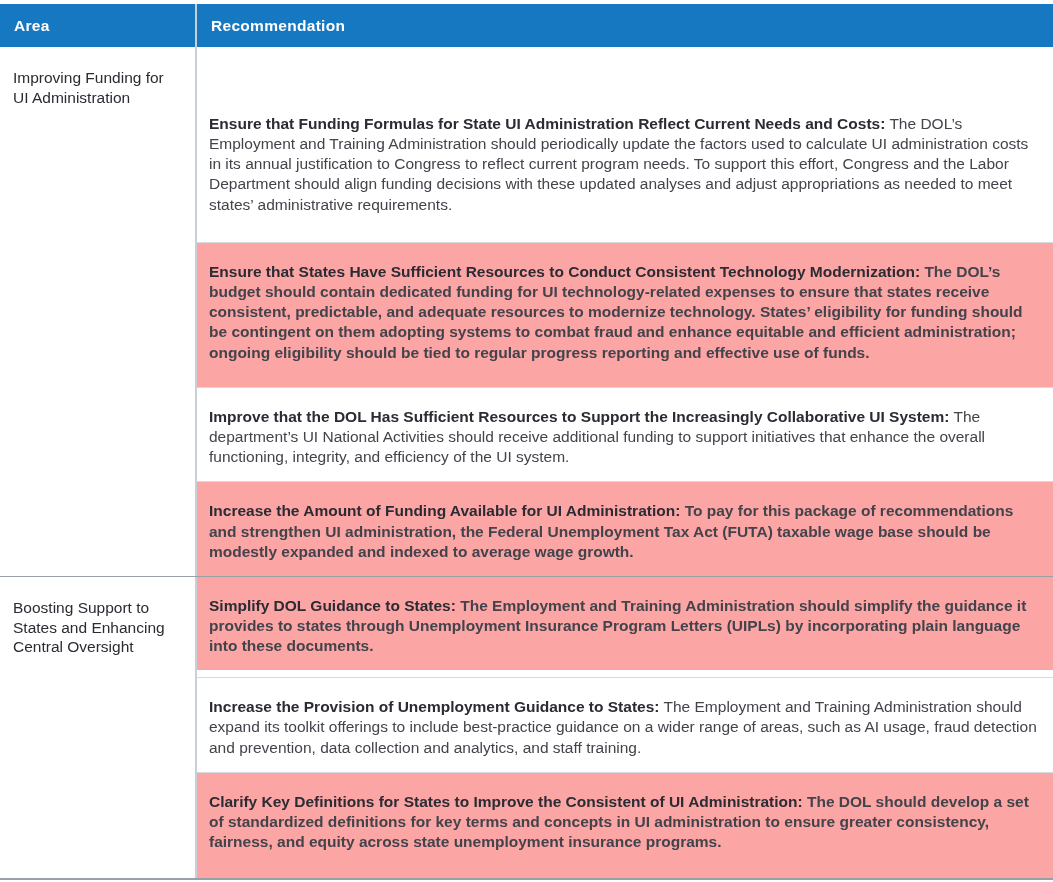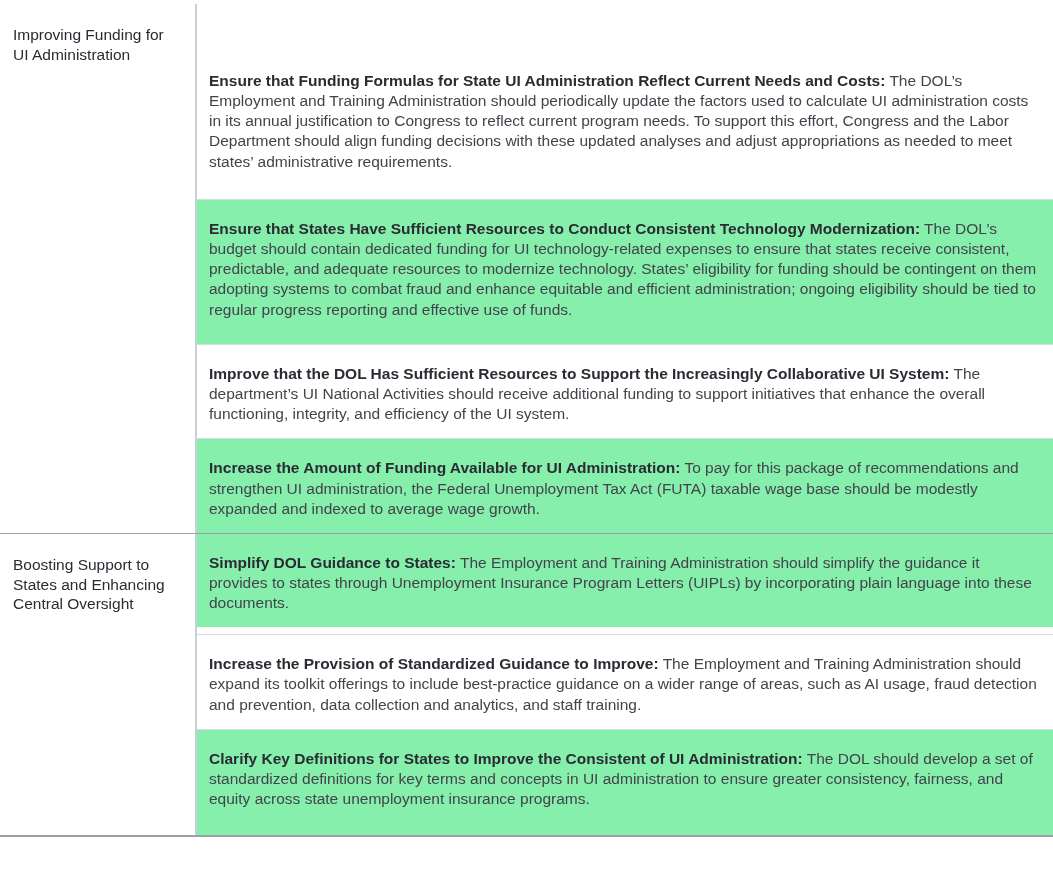--- a/index.html
+++ b/index.html
@@ -47,21 +47,21 @@
     line-height: 1.27;
     color: #2b2b33;
   }
 
   
   .rec-cell {
     box-sizing: border-box;
     padding: 19px 14px 14px 12px;
   }
   .rec-cell + .rec-cell { border-top: 1px solid #d7dbe0; }
-  .rec-cell.tinted { background: #86efac; }
+  .rec-cell.tinted { background: #fca5a5; font-weight: bold; }
   .rec-text {
     margin: 0;
     font-size: 15.5px;
     line-height: 1.3;
     color: #43434b;
   }
   .rec-text strong { color: #2b2b33; }
 
   
   .group-1 .rec-cell:nth-child(1) { min-height: 147px; margin-top: 48px; }
@@ -71,20 +71,24 @@
   .group-2 .rec-cell:nth-child(1) { min-height: 90px; }
   .group-2 .rec-cell:nth-child(2) { min-height: 86px; margin-top: 7px; }
   .group-2 .rec-cell:nth-child(3) { min-height: 106px; }
   .group-2 .rec-cell:nth-child(4) { min-height: 84px; }
 </style>
 </head>
 <body>
 
 <div class="page">
 
+  <div class="header-row">
+    <div class="area-col header-cell">Area</div>
+    <div class="rec-col header-cell">Recommendation</div>
+  </div>
 
   <div class="group group-1">
     <div class="area-col area-cell">Improving Funding for UI Administration</div>
     <div class="rec-col">
       <div class="rec-cell">
         <p class="rec-text"><strong>Ensure that Funding Formulas for State UI Administration Reflect Current Needs and Costs:</strong> <span>The DOL’s Employment and Training Administration should periodically update the factors used to calculate UI administration costs in its annual justification to Congress to reflect current program needs. To support this effort, Congress and the Labor Department should align funding decisions with these updated analyses and adjust appropriations as needed to meet states’ administrative requirements.</span></p>
       </div>
       <div class="rec-cell tinted">
         <p class="rec-text"><strong>Ensure that States Have Sufficient Resources to Conduct Consistent Technology Modernization:</strong> <span>The DOL’s budget should contain dedicated funding for UI technology-related expenses to ensure that states receive consistent, predictable, and adequate resources to modernize technology. States’ eligibility for funding should be contingent on them adopting systems to combat fraud and enhance equitable and efficient administration; ongoing eligibility should be tied to regular progress reporting and effective use of funds.</span></p>
       </div>
@@ -97,21 +101,21 @@
     </div>
   </div>
 
   <div class="group group-2">
     <div class="area-col area-cell">Boosting Support to States and Enhancing Central Oversight</div>
     <div class="rec-col">
       <div class="rec-cell tinted">
         <p class="rec-text"><strong>Simplify DOL Guidance to States:</strong> <span>The Employment and Training Administration should simplify the guidance it provides to states through Unemployment Insurance Program Letters (UIPLs) by incorporating plain language into these documents.</span></p>
       </div>
       <div class="rec-cell">
-        <p class="rec-text"><strong>Increase the Provision of Standardized Guidance to Improve:</strong> <span>The Employment and Training Administration should expand its toolkit offerings to include best-practice guidance on a wider range of areas, such as AI usage, fraud detection and prevention, data collection and analytics, and staff training.</span></p>
+        <p class="rec-text"><strong>Increase the Provision of Unemployment Guidance to States:</strong> <span>The Employment and Training Administration should expand its toolkit offerings to include best-practice guidance on a wider range of areas, such as AI usage, fraud detection and prevention, data collection and analytics, and staff training.</span></p>
       </div>
       <div class="rec-cell tinted">
         <p class="rec-text"><strong>Clarify Key Definitions for States to Improve the Consistent of UI Administration:</strong> <span>The DOL should develop a set of standardized definitions for key terms and concepts in UI administration to ensure greater consistency, fairness, and equity across state unemployment insurance programs.</span></p>
       </div>
     </div>
   </div>
 
 </div>
 
 </body></html>

